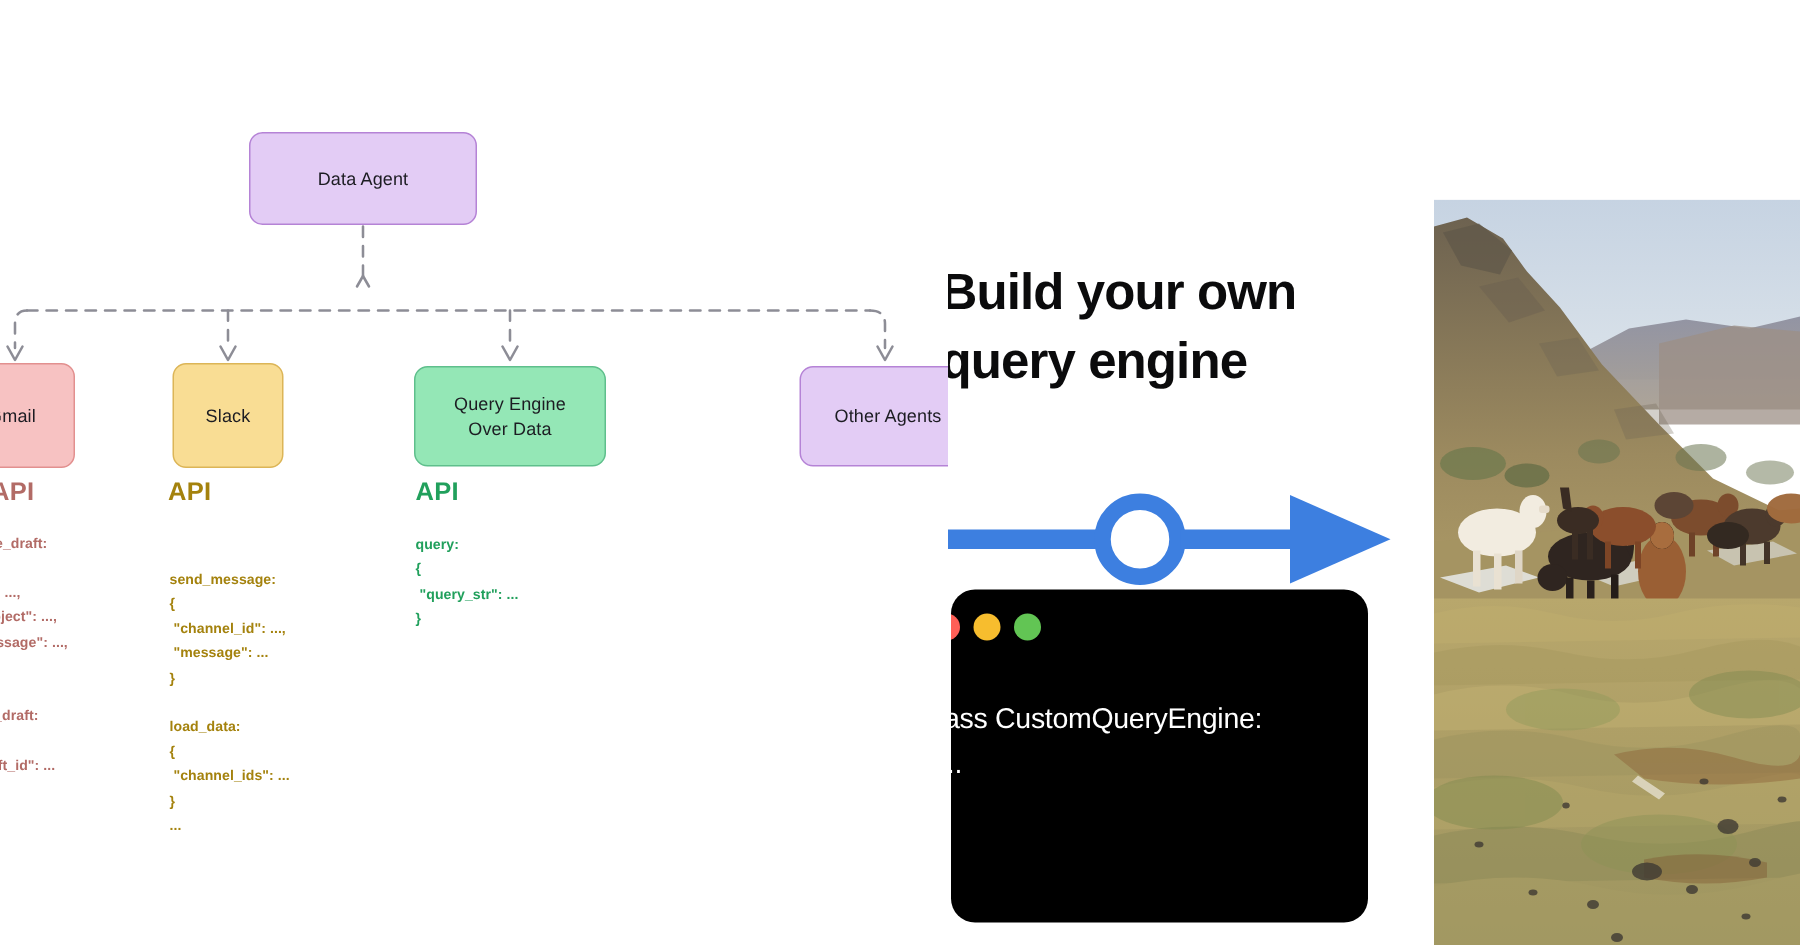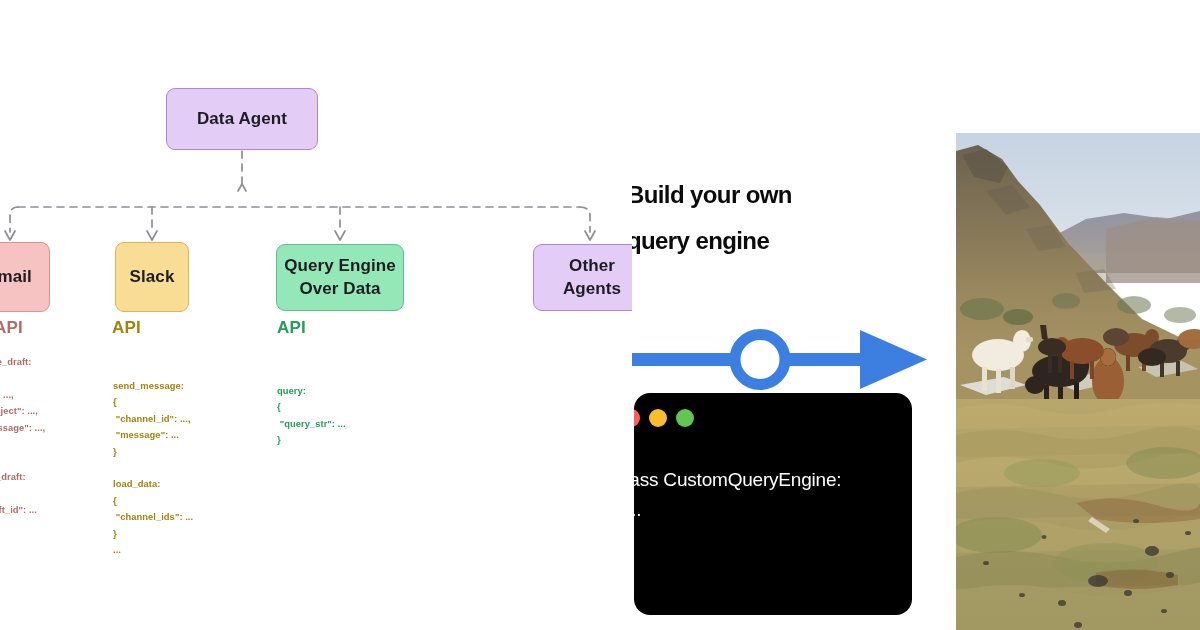--- a/index.html
+++ b/index.html
@@ -35,22 +35,22 @@
     width: 632px; height: 630px;
   }
   .node {
     position: absolute;
     box-sizing: border-box;
     border-radius: 9px;
     display: flex;
     align-items: center;
     justify-content: center;
     text-align: center;
-    font-size: 17px;
-    font-weight: 700;
+    font-size: 12px;
+    font-weight: 400;
     color: #1c1c22;
     line-height: 1.35;
     letter-spacing: .1px;
     padding: 4px 6px;
   }
   .node-root   { left: 166px; top: 88px;  width: 152px; height: 62px;
                  background: #e3ccf5; border: 1.6px solid #b583d6; }
   .node-gmail  { left: -34px; top: 242px; width: 84px;  height: 70px;
                  background: #f7c2c2; border: 1.6px solid #e2908f; }
   .node-slack  { left: 115px; top: 242px; width: 74px;  height: 70px;
@@ -73,35 +73,35 @@
   .code-block {
     position: absolute;
     font-size: 9.4px;
     font-weight: 700;
     line-height: 16.4px;
     white-space: pre;
     letter-spacing: .05px;
   }
   .code-gmail { left: -26px;  top: 354px; color: #b26b66; }
   .code-slack { left: 113px;  top: 378px; color: #a4820d; }
-  .code-qe    { left: 277px;  top: 355px; color: #21a05c; margin-top: 28px; }
+  .code-qe    { left: 277px;  top: 355px; color: #21a05c; }
 
   
   .panel-card {
     position: absolute;
     left: 632px; top: 0;
     width: 316px; height: 630px;
     background: #ffffff;
     overflow: hidden;
   }
   .card-title {
     position: absolute;
     left: -5px; top: 172px;
     width: 340px;
-    font-size: 24px;
+    font-size: 34px;
     font-weight: 700;
     line-height: 46px;
     color: #0b0b0c;
     letter-spacing: -0.6px;
     white-space: pre;
   }
   .arrow-graphic {
     position: absolute;
     left: 0px; top: 322px;
     width: 300px; height: 76px;

